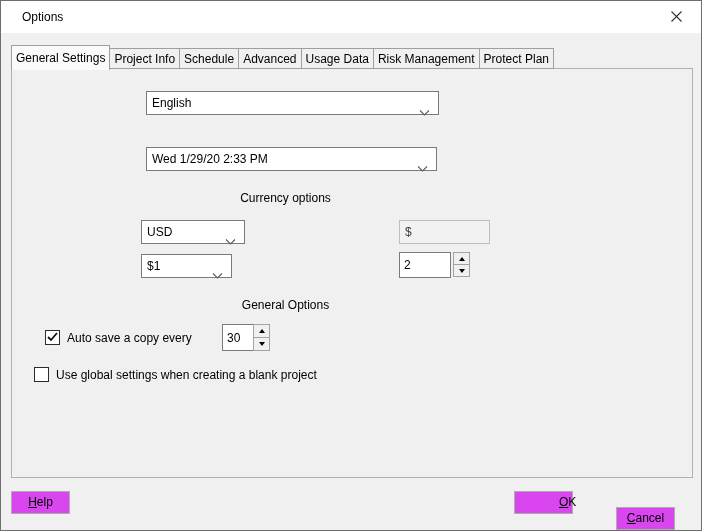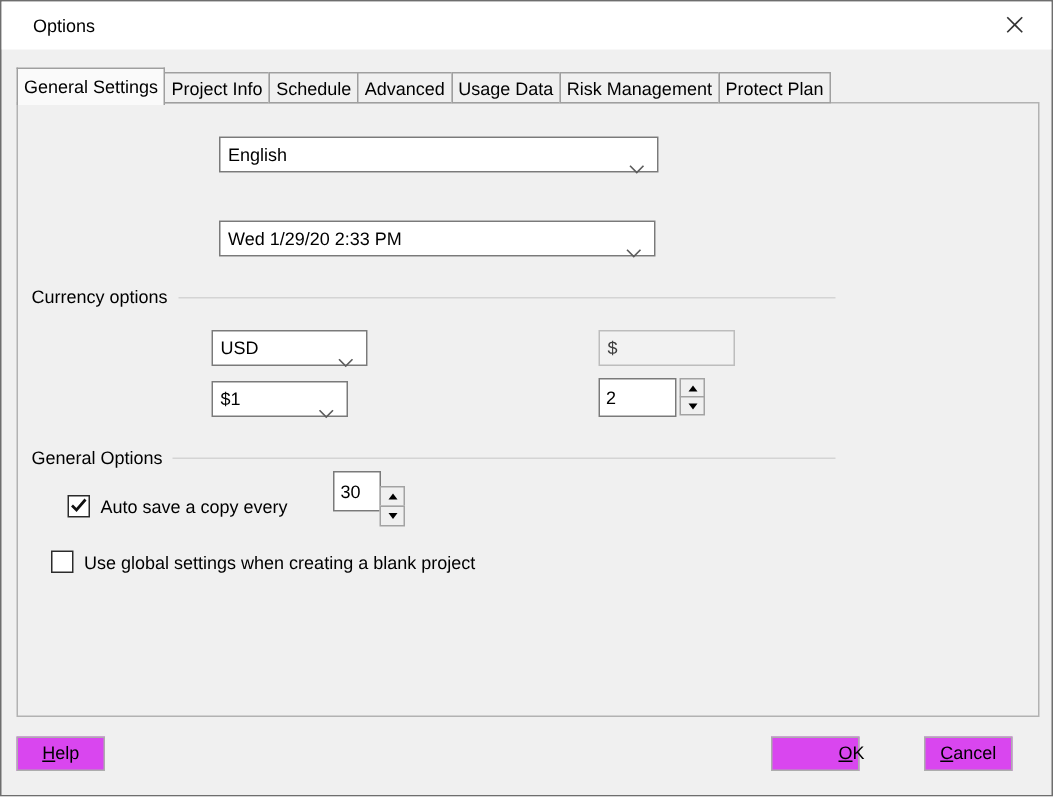--- a/index.html
+++ b/index.html
@@ -57,21 +57,21 @@
   .spinner { position:absolute; width:17px; z-index:2; }
   .spin-btn {
     width:17px; height:13px; background:#f0f0f0; border:1px solid #a3a3a3;
     display:flex; align-items:center; justify-content:center; cursor:pointer;
   }
   .spin-btn + .spin-btn { margin-top:-1px; }
   .tri-up { width:0; height:0; border-left:3px solid transparent; border-right:3px solid transparent; border-bottom:4px solid #000; }
   .tri-down { width:0; height:0; border-left:3px solid transparent; border-right:3px solid transparent; border-top:4px solid #000; }
 
   
-  .group-hdr { position:absolute; display:flex; align-items:center; width:536px; z-index:2; }
+  .group-hdr { position:absolute; display:flex; align-items:center; width:536px; z-index:2;flex-direction:column; }
   .group-hdr .gtitle { margin-right:7px; white-space:nowrap; }
   .group-hdr .gline { flex:1; height:1px; background:#d4d4d4; }
 
   
   .checkrow { position:absolute; display:flex; align-items:center; z-index:2; cursor:default; }
   .cbox {
     width:15px; height:15px; background:#fff; border:1px solid #2b2b2b;
     margin-right:7px; display:flex; align-items:center; justify-content:center; flex:0 0 15px;
   }
 
@@ -181,33 +181,33 @@
   <div class="checkrow" style="left:44px; top:329px;">
     <span class="cbox">
       <span>
         <svg width="11" height="10" viewBox="0 0 11 10">
             <polyline points="1,5 4,8 10,1" fill="none" stroke="#111" stroke-width="1.8"></polyline>
           </svg>
       </span>
     </span>
     <span>Auto save a copy every</span>
   </div>
-  <input class="numbox" style="left: 221px; top: 313px; width: 32px; height: 27px;" value="30">
+  <input class="numbox" style="left: 221px; top: 323px; width: 32px; height: 27px;" value="30">
   <div class="spinner" style="left:252px; top:323px;">
     <div class="spin-btn" style="height:14px;">
         <span class="tri-up"></span>
       </div>
     <div class="spin-btn" style="height:14px;">
         <span class="tri-down"></span>
       </div>
   </div>
   <div class="label" style="left:295px; top:331px;">minutes</div>
 
   <div class="checkrow" style="left:33px; top:366px;">
     <span class="cbox"></span>
     <span>Use global settings when creating a blank project</span>
   </div>
 
   <div class="btn" style="left:10px; top:490px;"><span class="ak">H</span><span>elp</span></div>
   <div class="btn" style="left:513px; top:490px;padding-left:44px;"><span class="ak">O</span><span>K</span></div>
-  <div class="btn" style="left:615px; top:490px;"><span class="ak">C</span><span>ancel</span></div>
+  <div class="btn" style="left:615px; top:506px;"><span class="ak">C</span><span>ancel</span></div>
 
 </div>
 
 </body></html>

